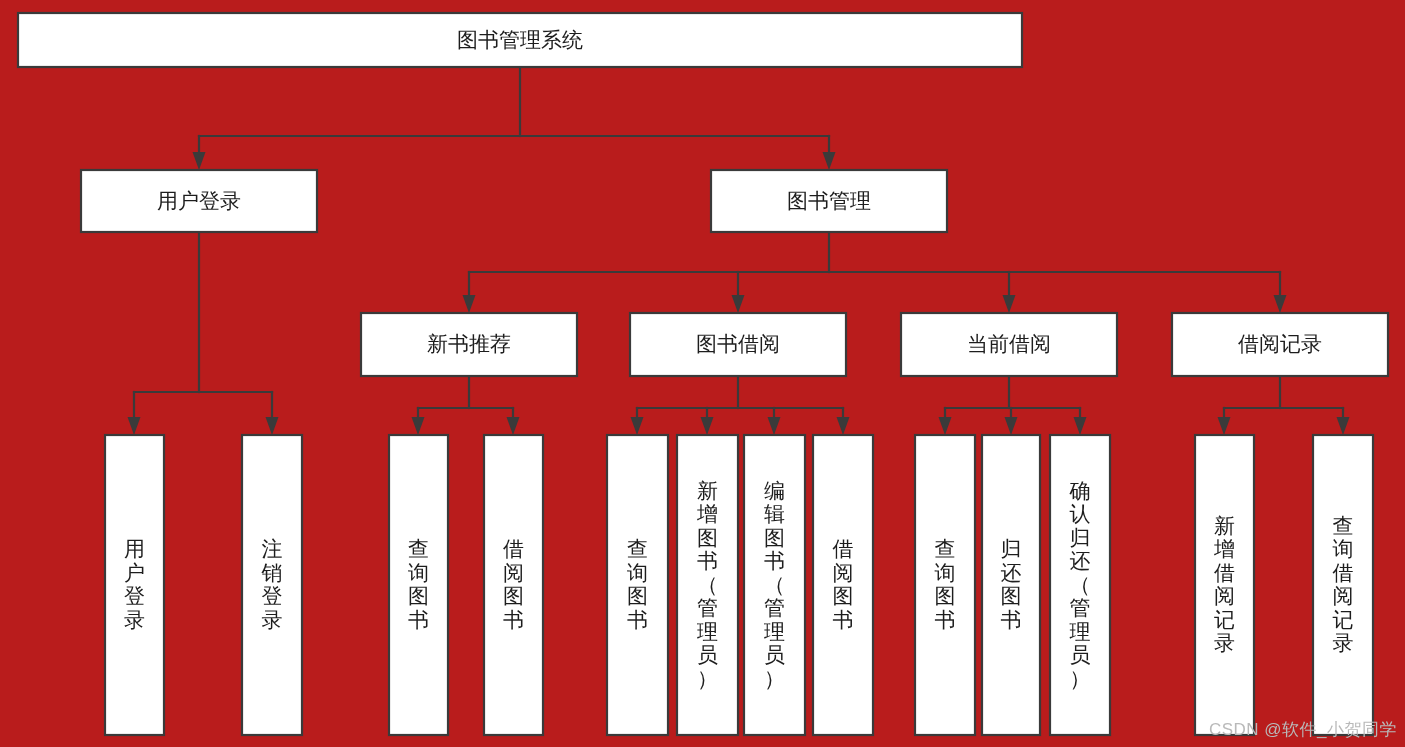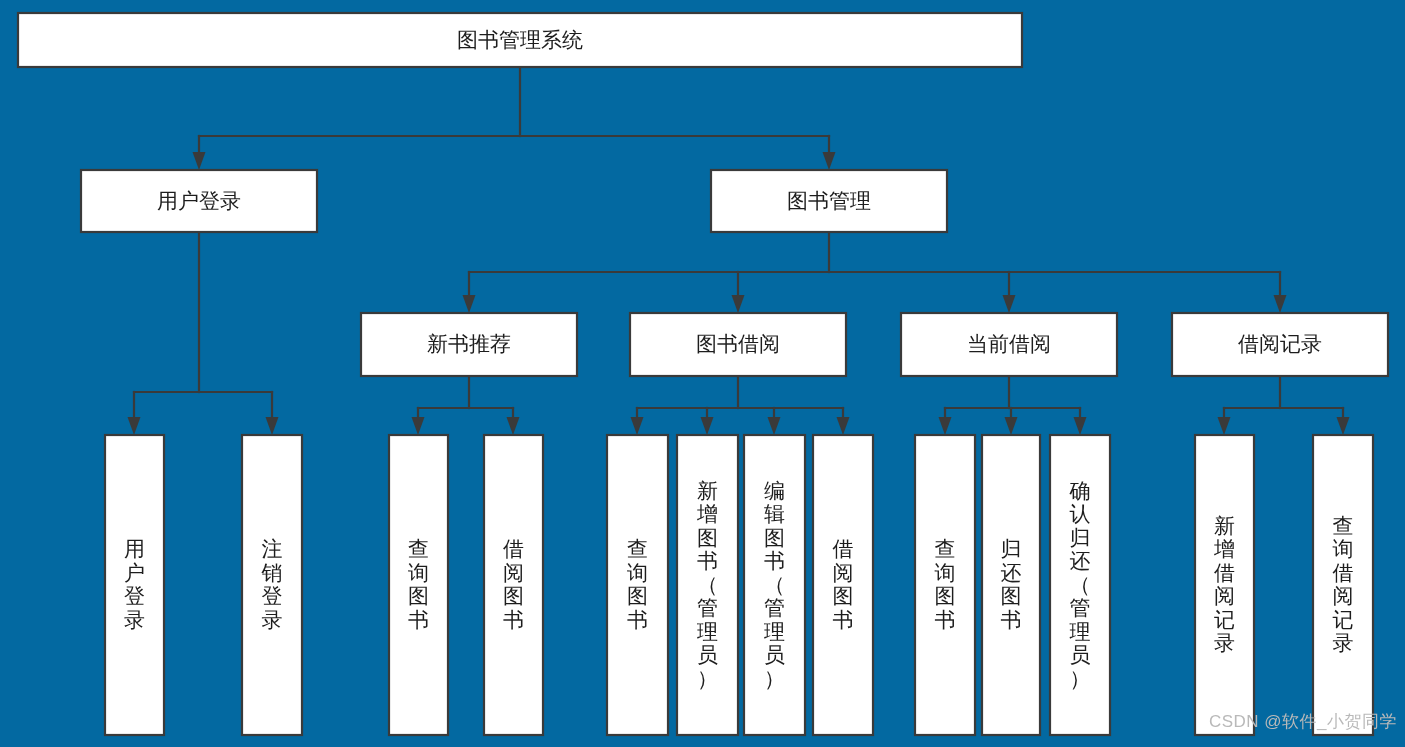--- a/index.html
+++ b/index.html
@@ -8,21 +8,21 @@
     padding: 0;
     background: #ffffff;
   }
   body {
     font-family: "Liberation Sans", "DejaVu Sans", sans-serif;
   }
   #diagram-root {
     position: relative;
     width: 1405px;
     height: 747px;
-    background: #0369a1;
+    background: #b91c1c;
     overflow: hidden;
   }
   svg.diagram-canvas {
     position: absolute;
     left: 0;
     top: 0;
     width: 1405px;
     height: 747px;
     display: block;
   }
@@ -50,21 +50,21 @@
   }
   .node-label-v {
     fill: #1d1d1d;
     font-family: "Liberation Sans", "DejaVu Sans", sans-serif;
     font-size: 21px;
     text-anchor: middle;
   }
   .watermark-text {
     position: absolute;
     right: 8px;
-    bottom: 14px;
+    bottom: 6px;
     font-family: "Liberation Sans", "DejaVu Sans", sans-serif;
     font-size: 17px;
     color: #b9b9b9;
     letter-spacing: 0.5px;
     white-space: nowrap;
     user-select: none;
   }
 </style>
 </head>
 <body>

